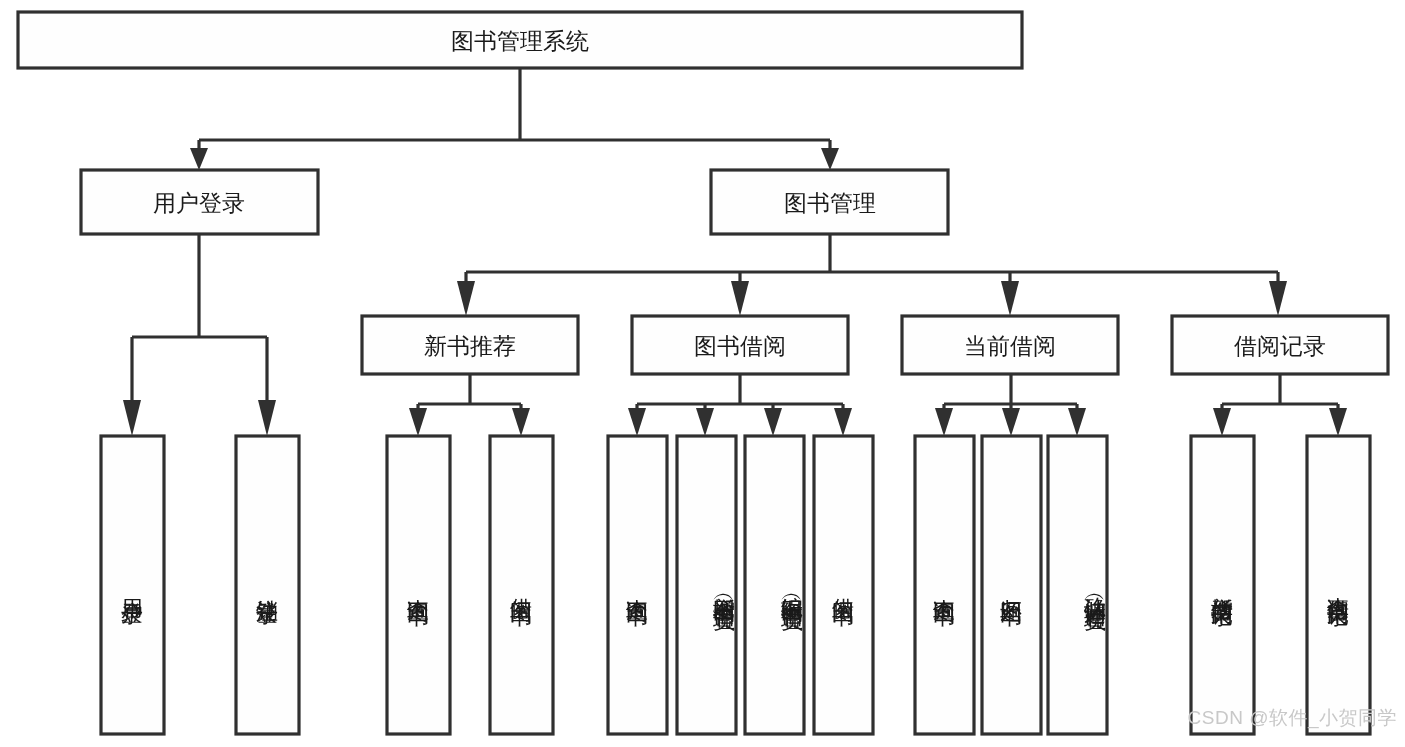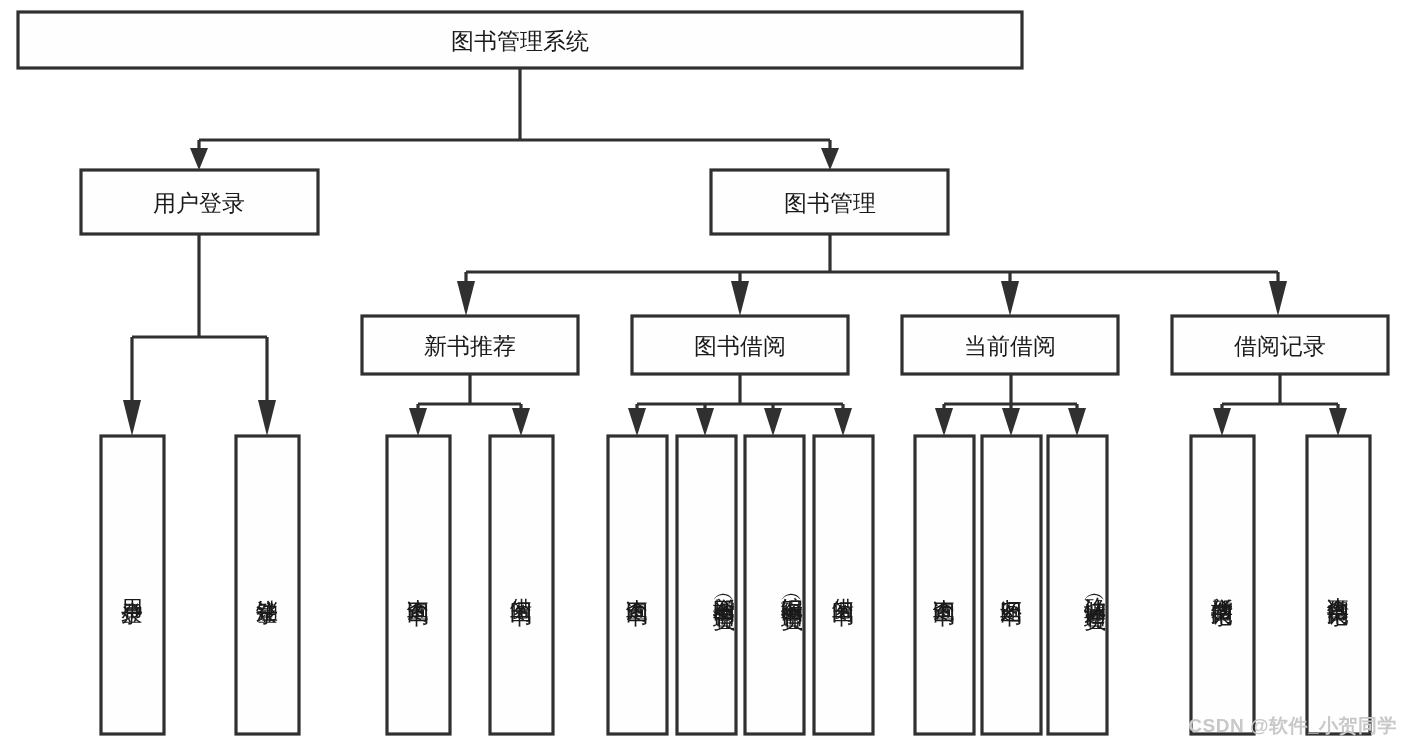--- a/index.html
+++ b/index.html
@@ -45,28 +45,27 @@
   .node-label-h {
     font-family: "Liberation Sans", "DejaVu Sans", sans-serif;
     font-size: 23px;
     fill: #1a1a1a;
     text-anchor: middle;
     dominant-baseline: central;
   }
   .watermark {
     position: absolute;
     right: 8px;
-    bottom: 8px;
+    bottom: 16px;
     font-family: "Liberation Sans", "DejaVu Sans", sans-serif;
     font-size: 19px;
     color: #c8c8c8;
     letter-spacing: 0.5px;
     white-space: nowrap;
     pointer-events: none;
-    font-weight: bold;
   }
   .vlabel {
     position: absolute;
     writing-mode: vertical-rl;
     text-orientation: upright;
     font-family: "Liberation Sans", "DejaVu Sans", sans-serif;
     font-size: 22px;
     line-height: 1.05;
     color: #1a1a1a;
     display: flex;

